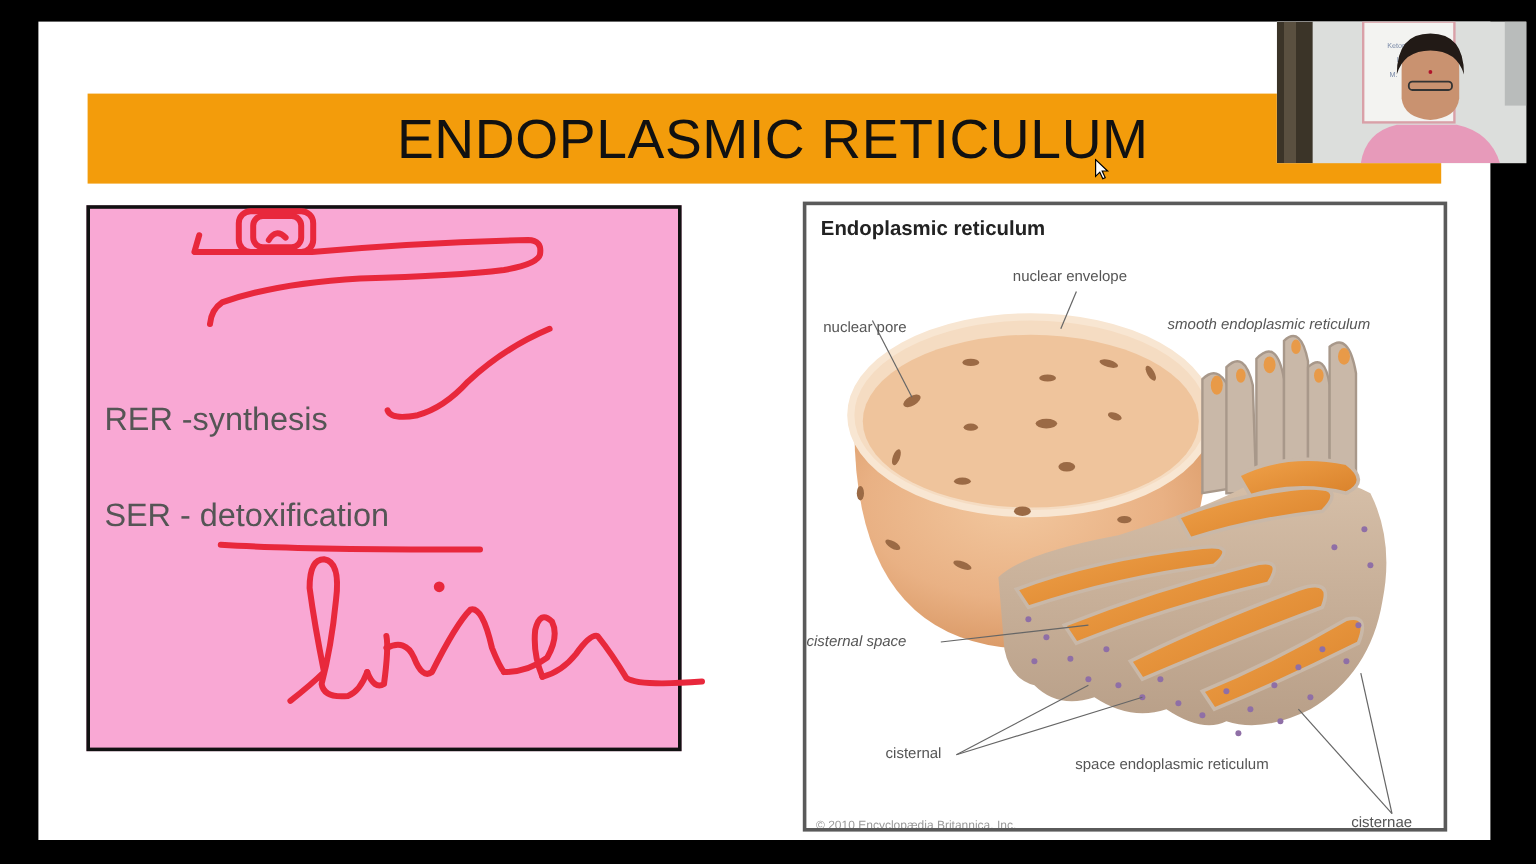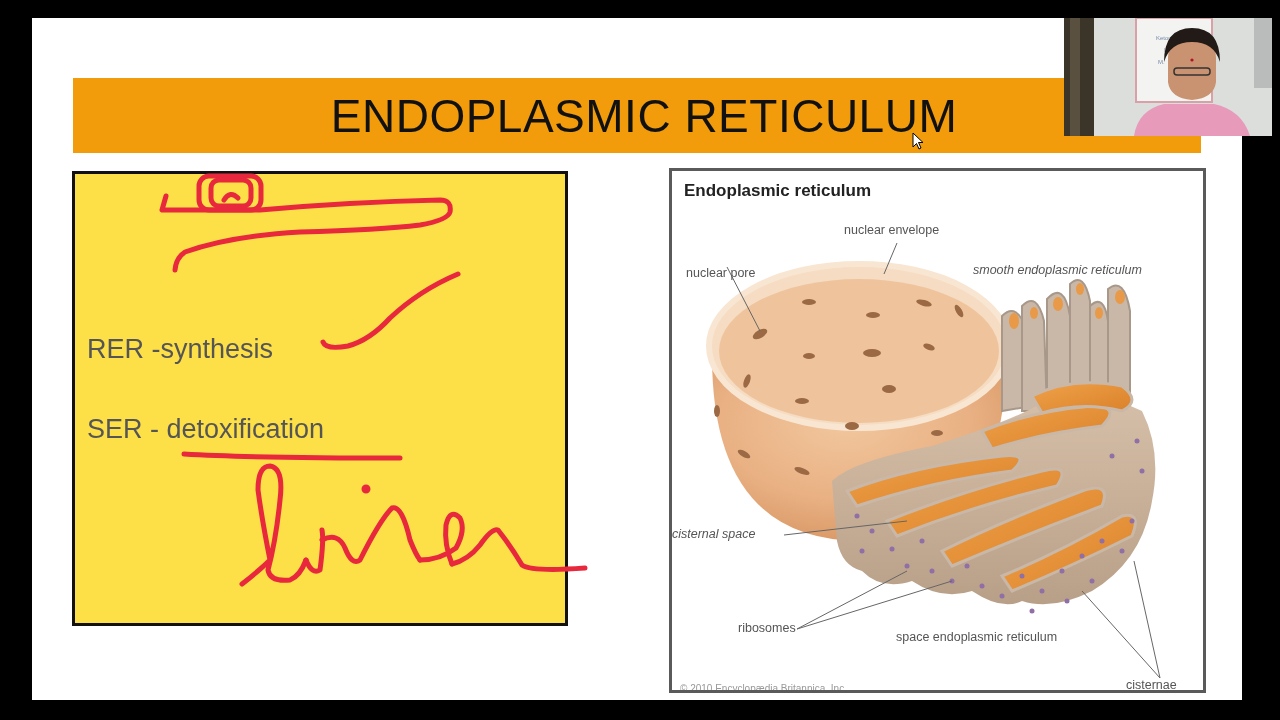--- a/index.html
+++ b/index.html
@@ -16,21 +16,21 @@
       display: flex; align-items: center; justify-content: center;
     }
     .title-bar h1 {
       font-family: "Liberation Sans", sans-serif;
       font-weight: normal; font-size: 46px; color: #111; letter-spacing: 0.5px;
       margin-left: 14px;
     }
 
     .notes-box {
       position: absolute; left: 40px; top: 153px; width: 496px; height: 455px;
-      border: 3px solid #111; background: #fde047;
+      border: 3px solid #111; background: #f9a8d4;
     }
     .notes-text {
       position: absolute; left: 12px; font-size: 27px; color: #555;
       font-family: "Liberation Sans", sans-serif;
     }
     .ink { position: absolute; left: 0; top: 0; pointer-events: none; }
 
     .figure-box {
       position: absolute; left: 637px; top: 150px; width: 537px; height: 525px;
       border: 3px solid #5a5a5a; background: #fff; overflow: hidden;
@@ -200,21 +200,21 @@
       <line x1="125" y1="458" x2="280" y2="410"></line>
       <line x1="488" y1="507" x2="410" y2="420"></line>
       <line x1="488" y1="507" x2="462" y2="390"></line>
     </g>
   </svg>
 
   <div class="fig-label" style="left:172px; top:52px;">nuclear envelope</div>
   <div class="fig-label" style="left:14px; top:95px;">nuclear pore</div>
   <div class="fig-label" style="left:301px; top:92px;font-style:italic;">smooth endoplasmic reticulum</div>
   <div class="fig-label" style="left:0; top:356px;font-style:italic;">cisternal space</div>
-  <div class="fig-label" style="left:66px; top:450px;">ribosomes</div>
+  <div class="fig-label" style="left:66px; top:450px;">cisternal</div>
   <div class="fig-label" style="left:224px; top:459px;">space endoplasmic reticulum</div>
   <div class="fig-label" style="left:454px; top:507px;">cisternae</div>
   <div class="copyright">© 2010 Encyclopædia Britannica, Inc.</div>
 </div>
 
 <div class="webcam">
   <svg width="208" height="118">
     <rect x="0" y="0" width="30" height="118" fill="#3b3428"></rect>
     <rect x="6" y="0" width="10" height="118" fill="#5a5040"></rect>
     <rect x="30" y="0" width="178" height="118" fill="#dcdedc"></rect>

